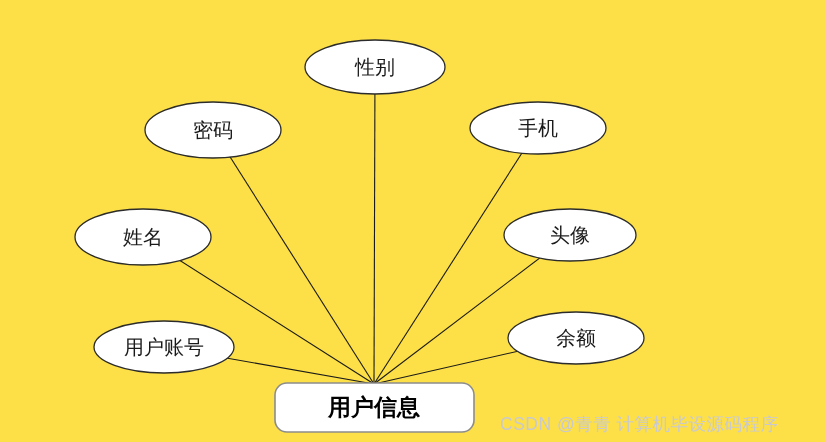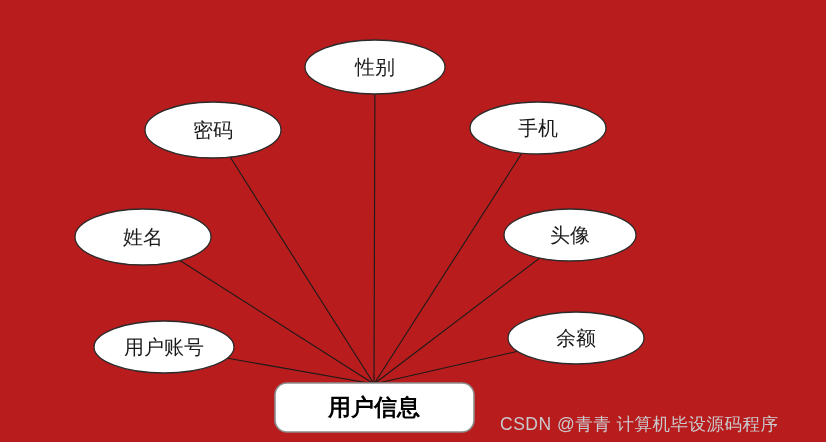--- a/index.html
+++ b/index.html
@@ -4,21 +4,21 @@
 <style>
   html, body {
     margin: 0;
     padding: 0;
     background: #ffffff;
   }
   .canvas {
     position: relative;
     width: 826px;
     height: 442px;
-    background: #b91c1c;
+    background: #fde047;
     overflow: hidden;
     font-family: "Liberation Serif", "DejaVu Serif", serif;
   }
   svg { display: block; }
   .attr-label {
     font-family: "Liberation Serif", "DejaVu Serif", serif;
     font-size: 20px;
     fill: #1a1a1a;
   }
   .entity-label {

